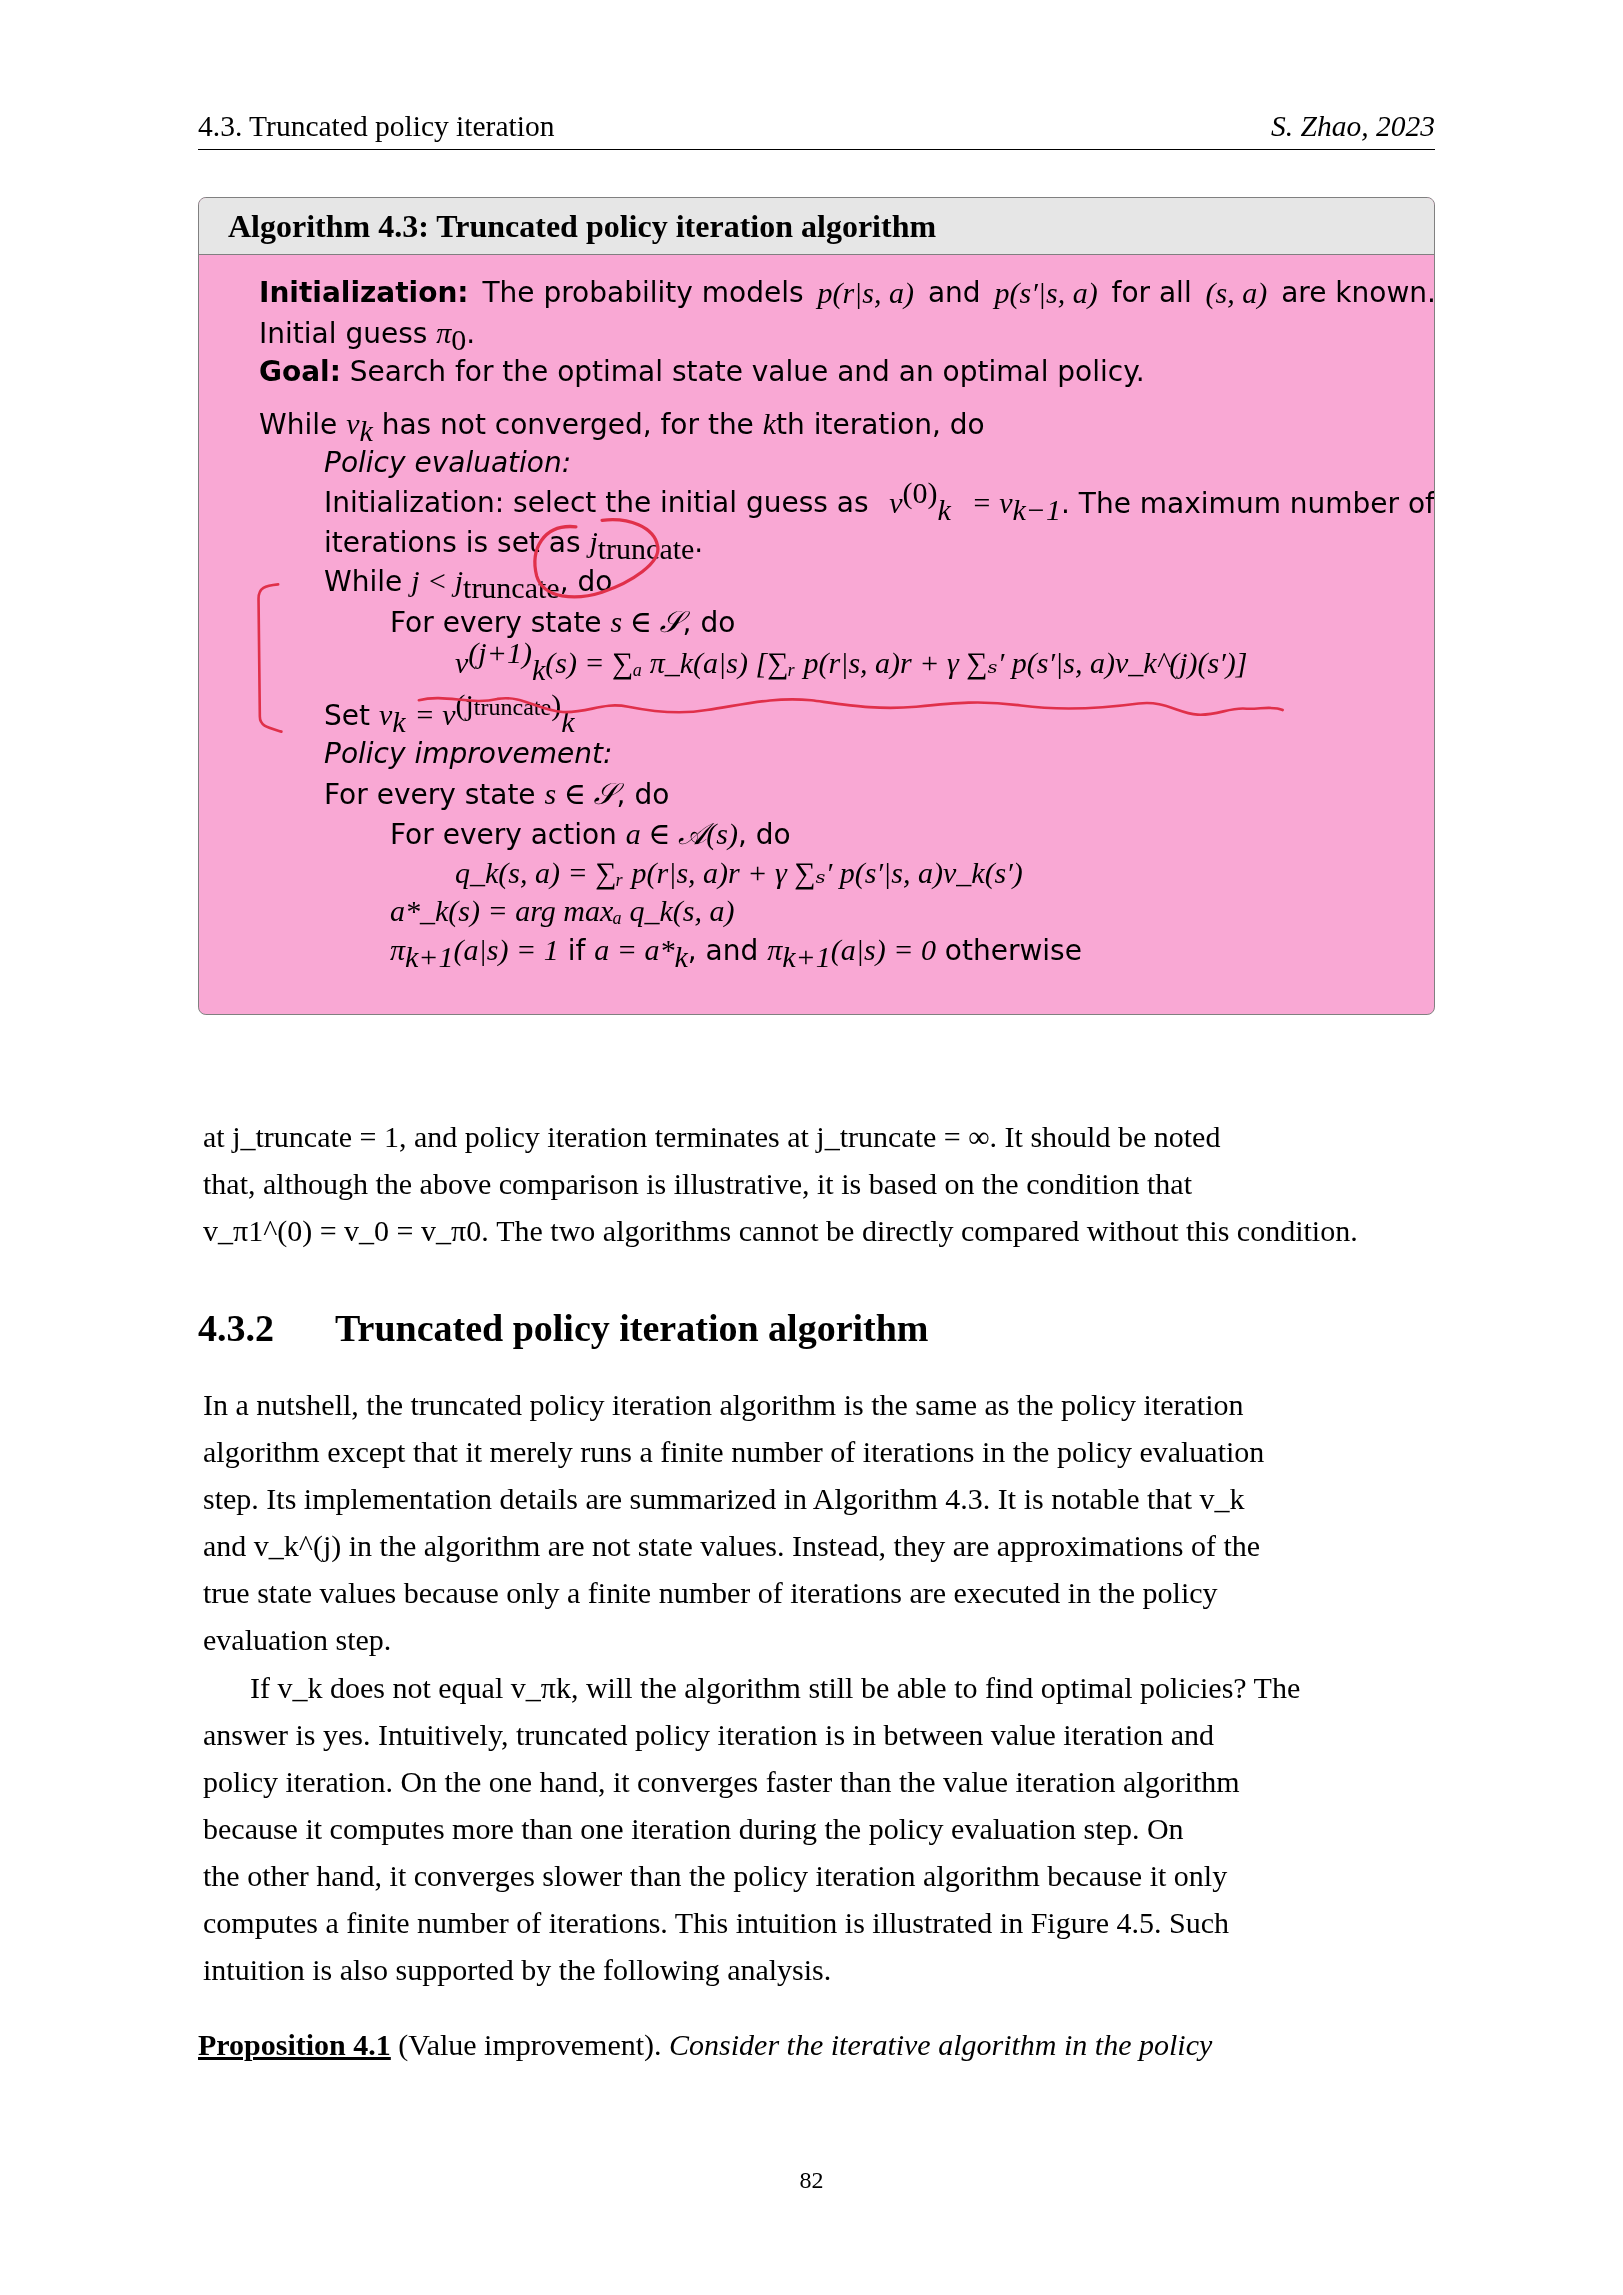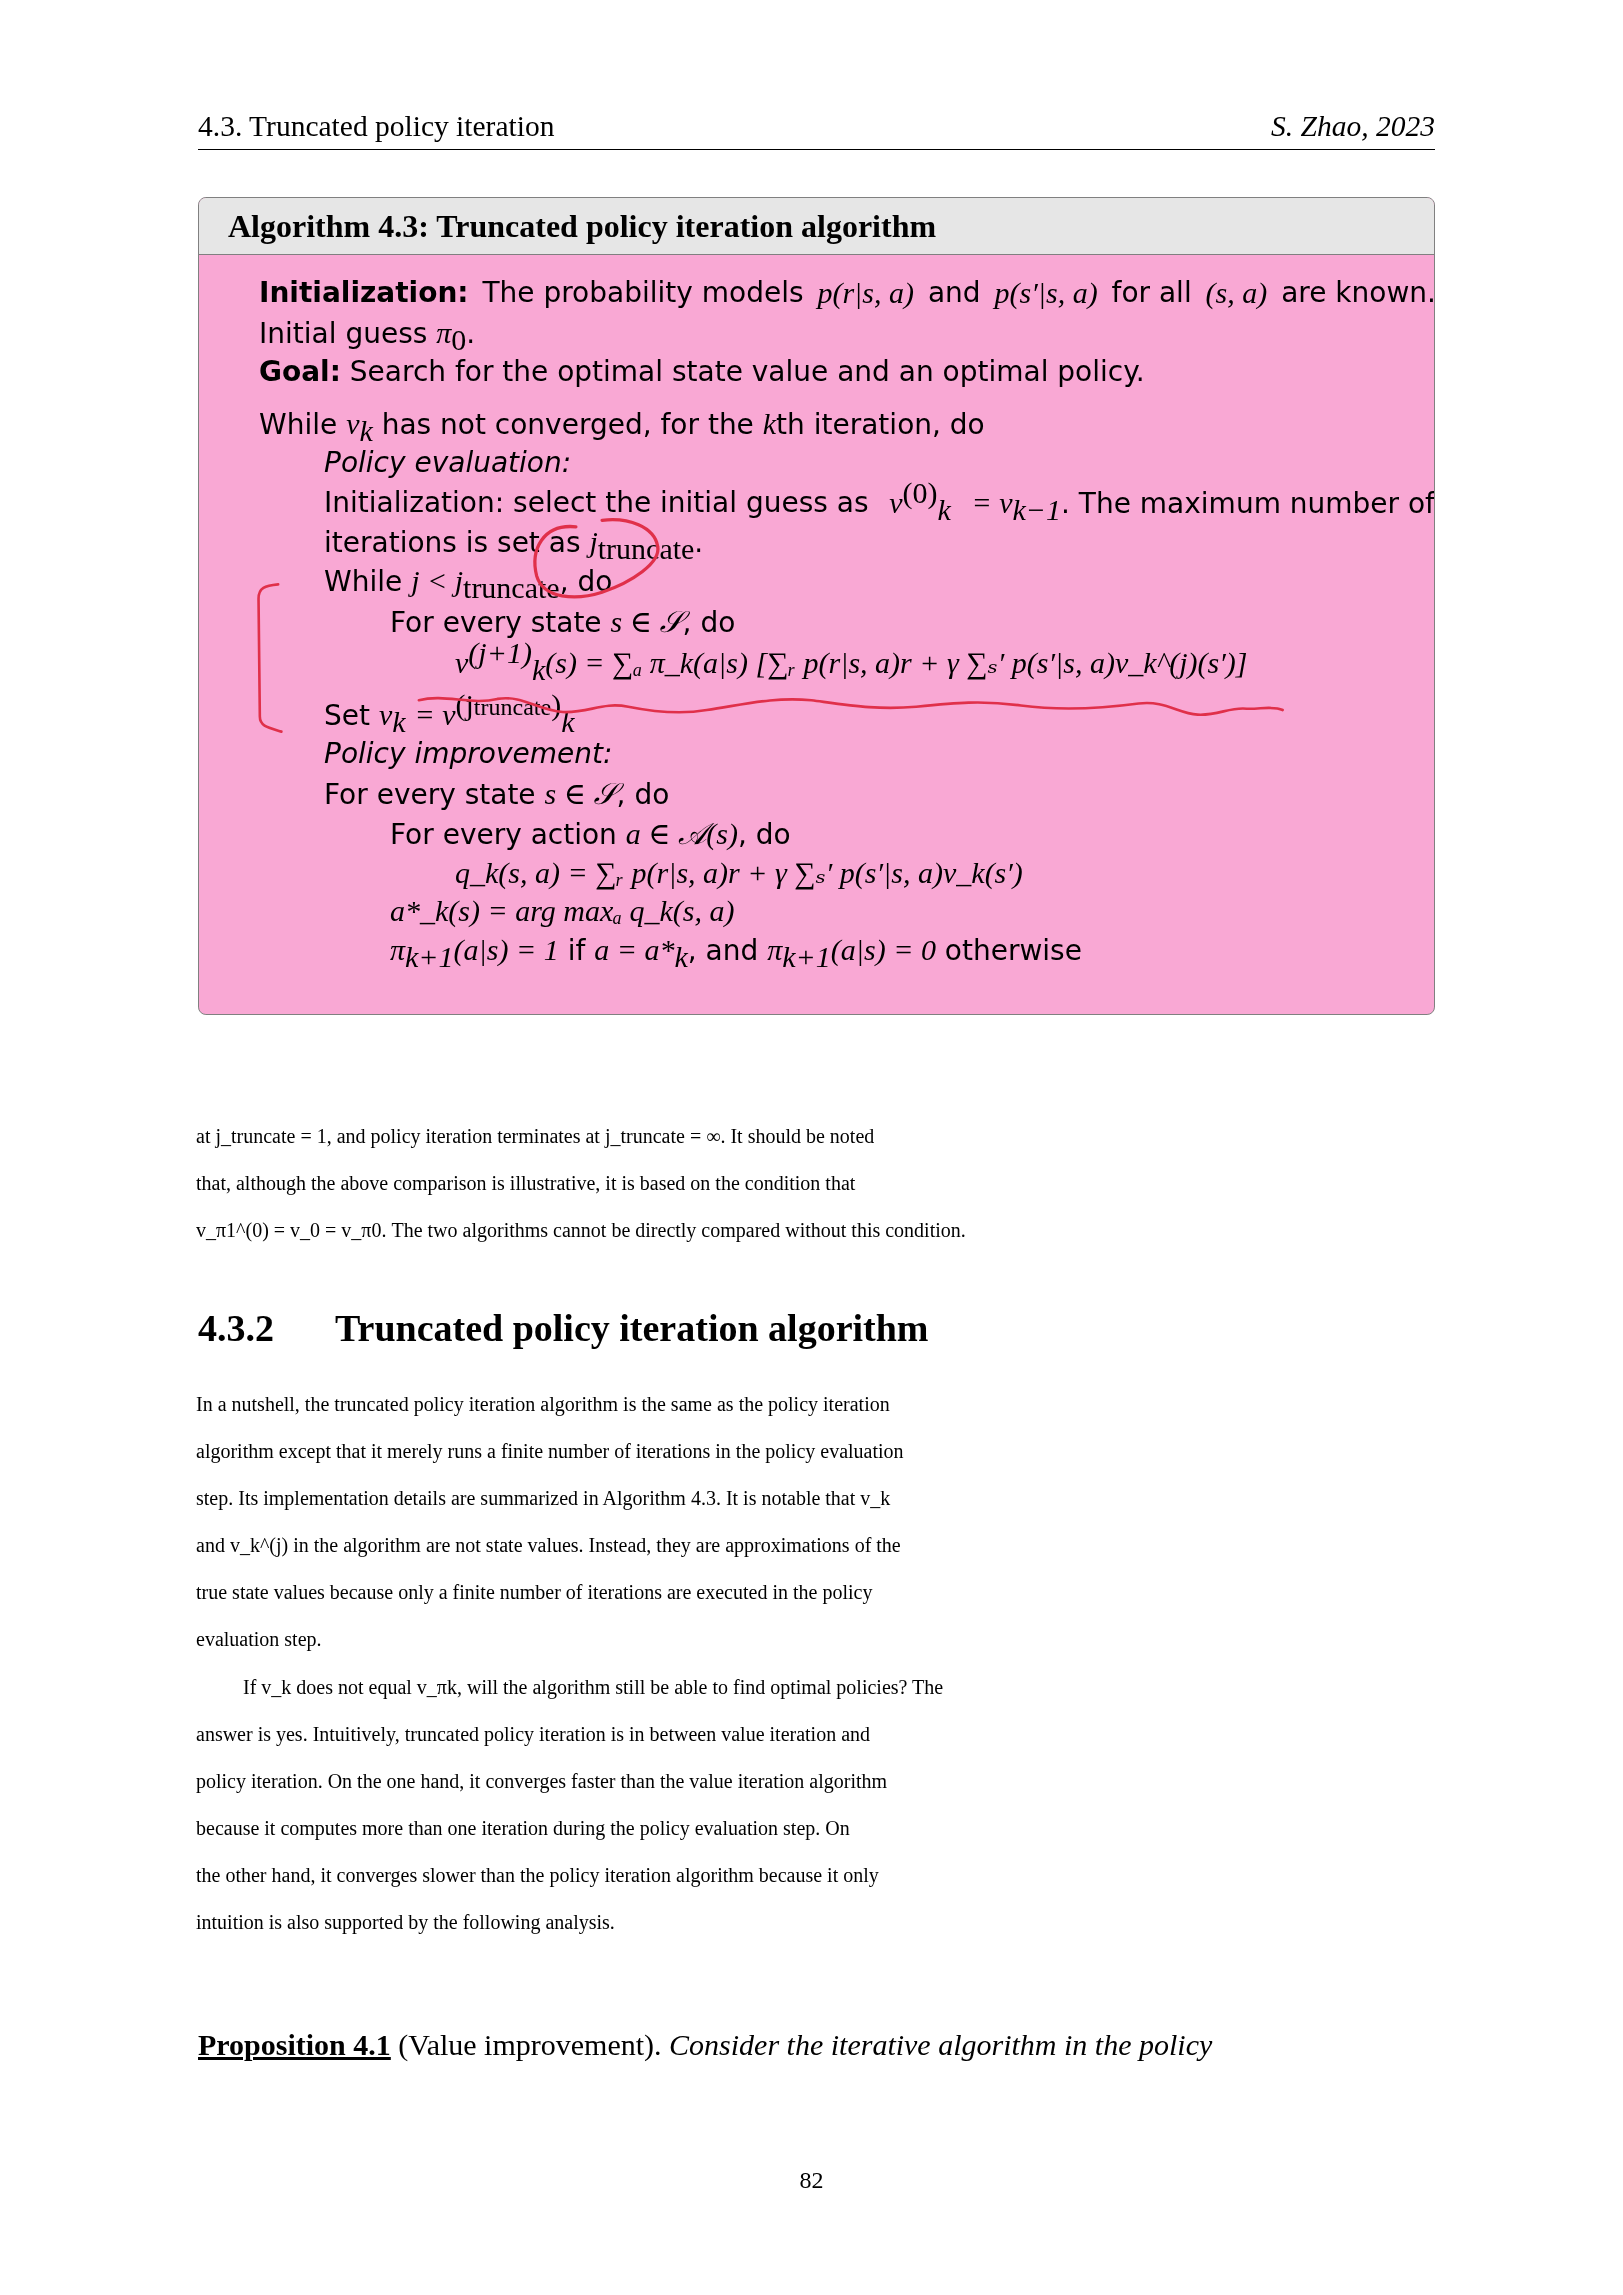--- a/index.html
+++ b/index.html
@@ -42,21 +42,21 @@
 
   .ind1 { padding-left: 65px; }
   .ind2 { padding-left: 131px; }
   .ind3 { padding-left: 196px; }
 
   
   .annot { position: absolute; left: 0; top: 0; width: 1623px; height: 2295px; pointer-events: none; }
 
   
   .para {
-    position: absolute; left: 196px; width: 1237px; font-size: 20px; line-height: 47px;
+    position: absolute; left: 203px; width: 1237px; font-size: 30px; line-height: 47px;
     text-align: justify; text-align-last: left;
   }
   .section-title {
     position: absolute; left: 198px; top: 1306px; font-size: 38px; font-weight: bold;
   }
   .section-title .num { display: inline-block; width: 137px; }
   .prop { position: absolute; left: 198px; top: 2028px; width: 1237px; font-size: 30px; }
   .prop .prop-name { font-weight: bold; text-decoration: underline; }
   .page-number { position: absolute; left: 0; width: 1623px; top: 2167px; text-align: center; font-size: 24px; }
 </style>
@@ -180,20 +180,21 @@
   <div>true state values because only a finite number of iterations are executed in the policy</div>
   <div>evaluation step.</div>
 </div>
 
 <div class="para" style="top:1664px;">
   <div style="text-indent:47px">If v_k does not equal v_πk, will the algorithm still be able to find optimal policies? The</div>
   <div>answer is yes.  Intuitively, truncated policy iteration is in between value iteration and</div>
   <div>policy iteration. On the one hand, it converges faster than the value iteration algorithm</div>
   <div>because it computes more than one iteration during the policy evaluation step.  On</div>
   <div>the other hand, it converges slower than the policy iteration algorithm because it only</div>
+  <div>computes a finite number of iterations. This intuition is illustrated in Figure 4.5. Such</div>
   <div>intuition is also supported by the following analysis.</div>
 </div>
 
 <div class="prop">
   <span class="prop-name">Proposition 4.1</span>
   <span>(Value improvement).</span>
   <i>Consider the iterative algorithm in the policy</i>
 </div>
 
 <div class="page-number">82</div>

